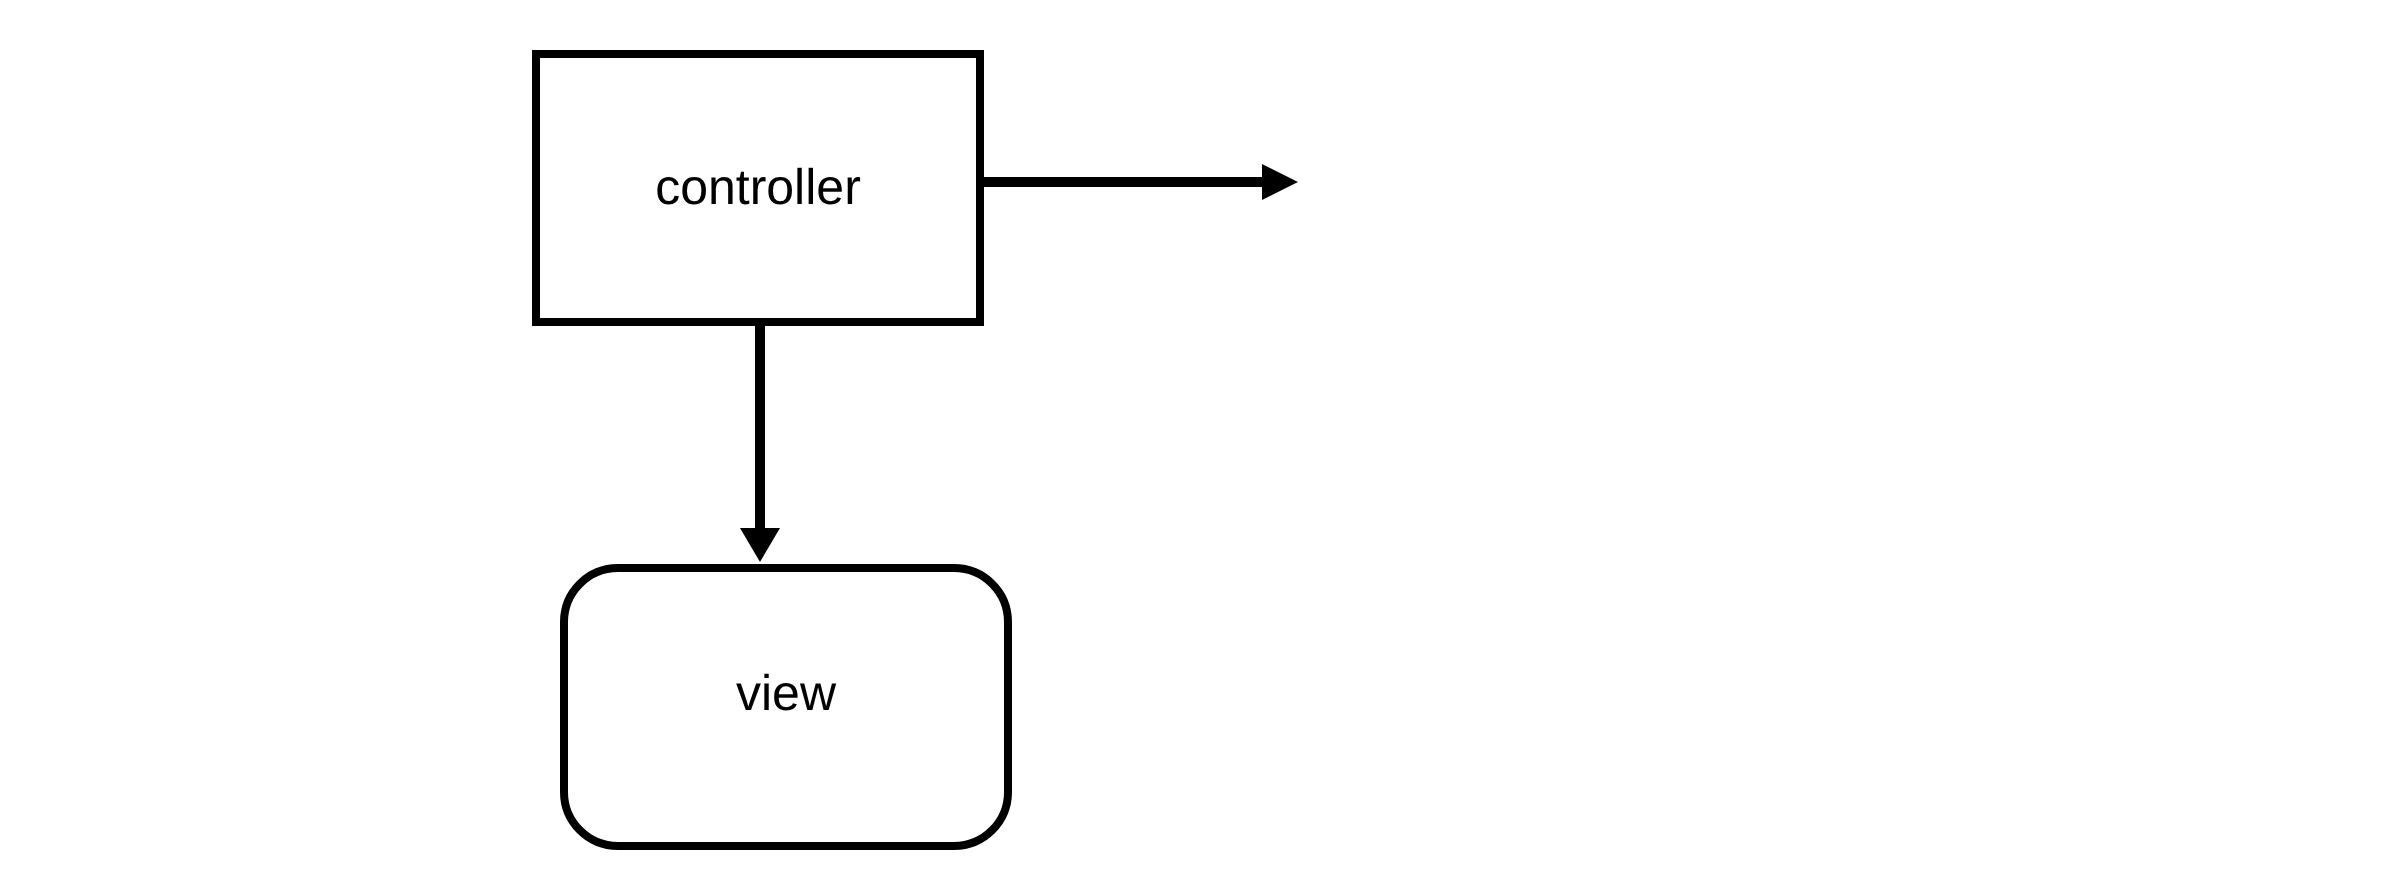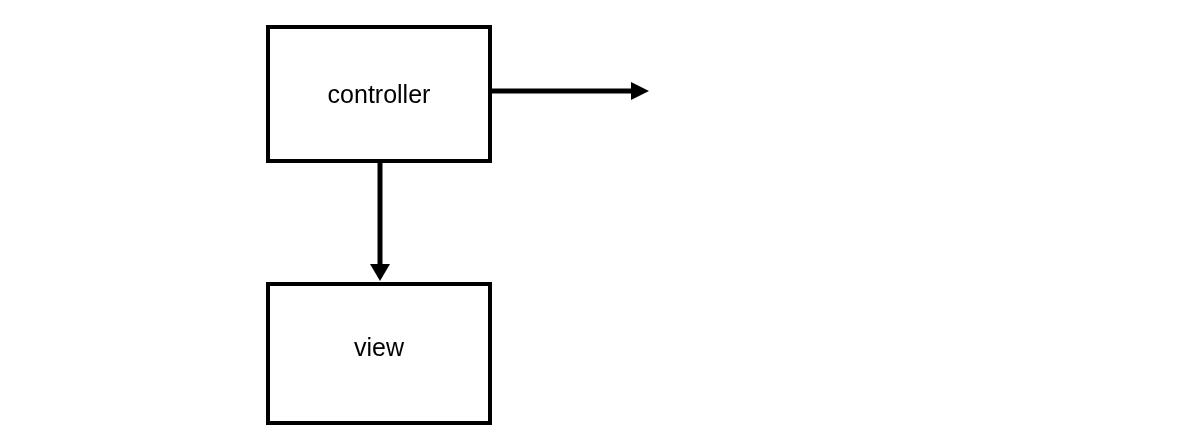--- a/index.html
+++ b/index.html
@@ -40,24 +40,25 @@
     width: 226px;
     height: 138px;
   }
   #node-model {
     left: 649px;
     top: 25px;
     width: 226px;
     height: 138px;
   }
   #node-view {
-    left: 266px;
+    left: 280px;
     top: 282px;
     width: 226px;
     height: 143px;
+    border-radius: 29px;
   }
   #node-view .node-label {
     position: relative;
     top: -6px;
   }
   .edge-layer {
     position: absolute;
     left: 0;
     top: 0;
     width: 1200px;

